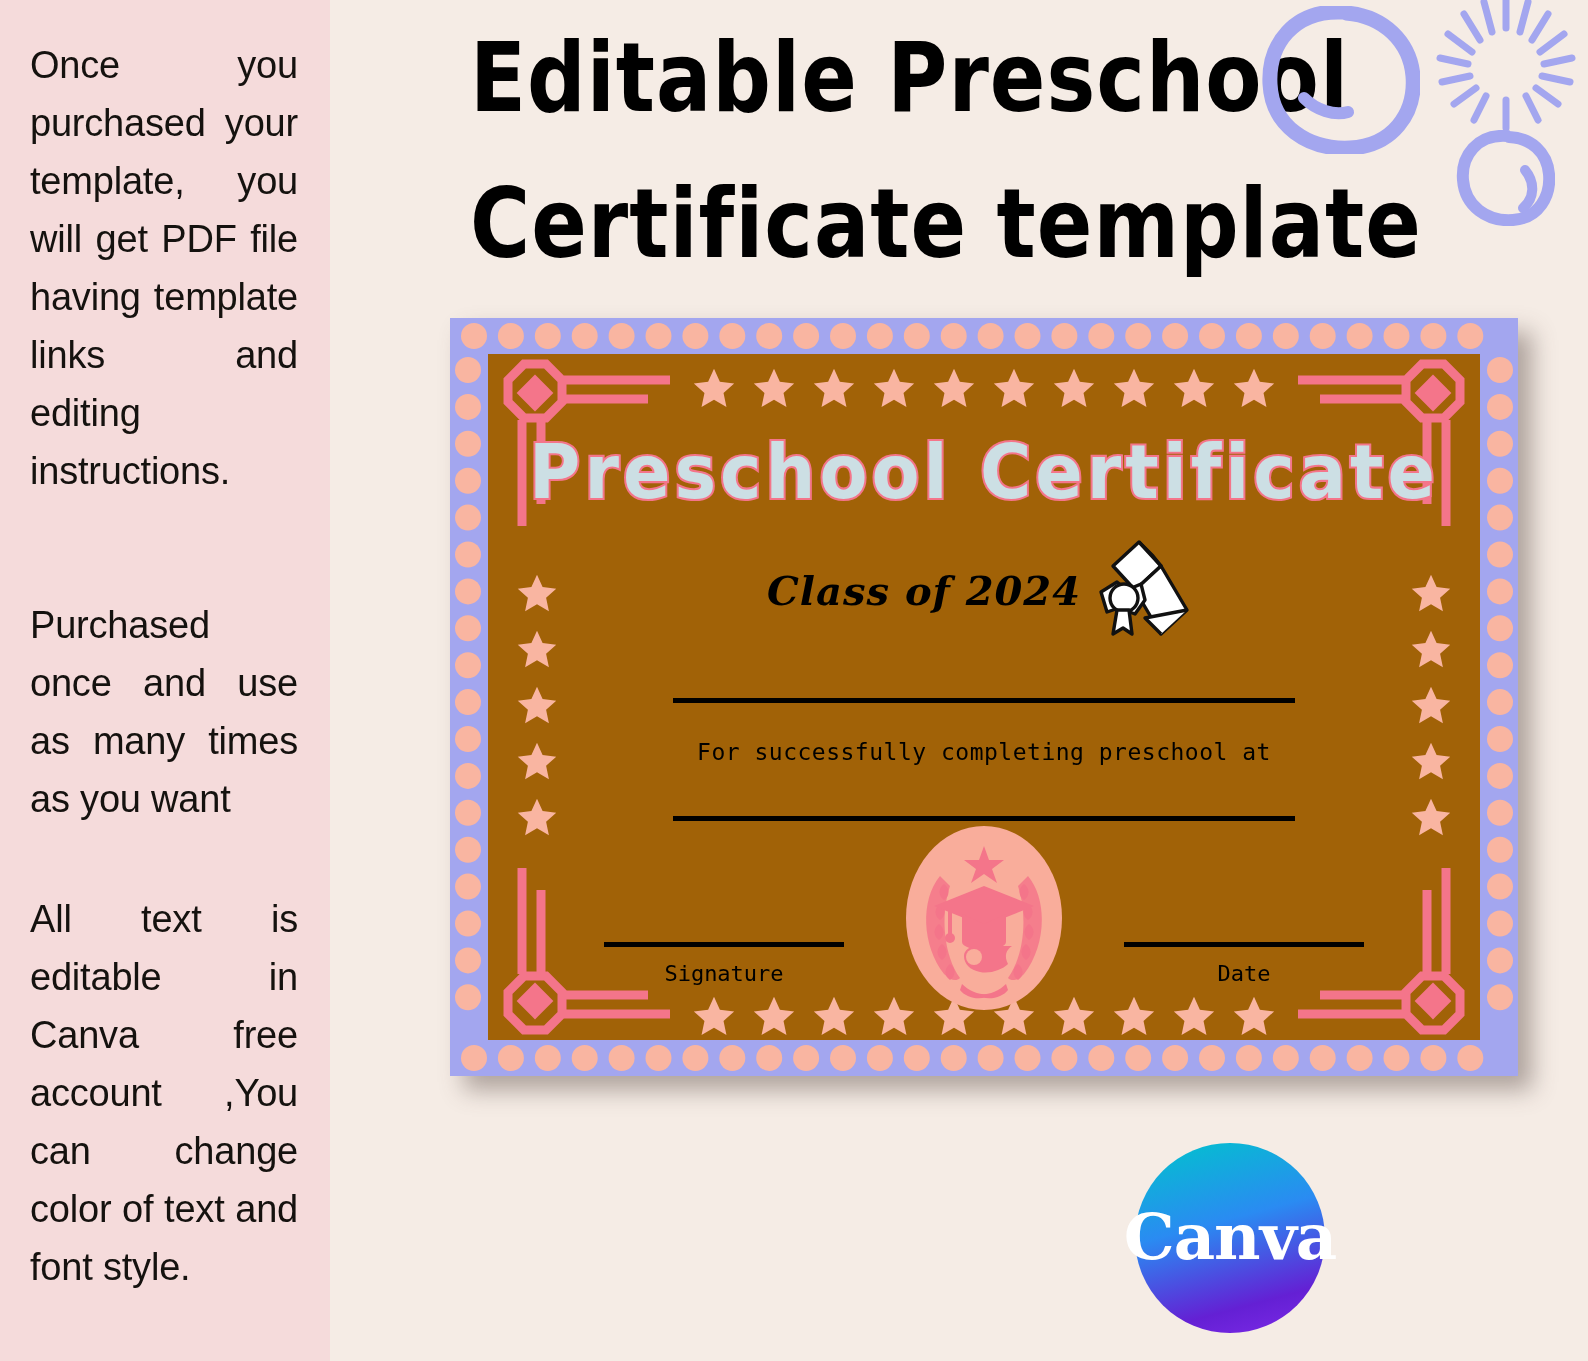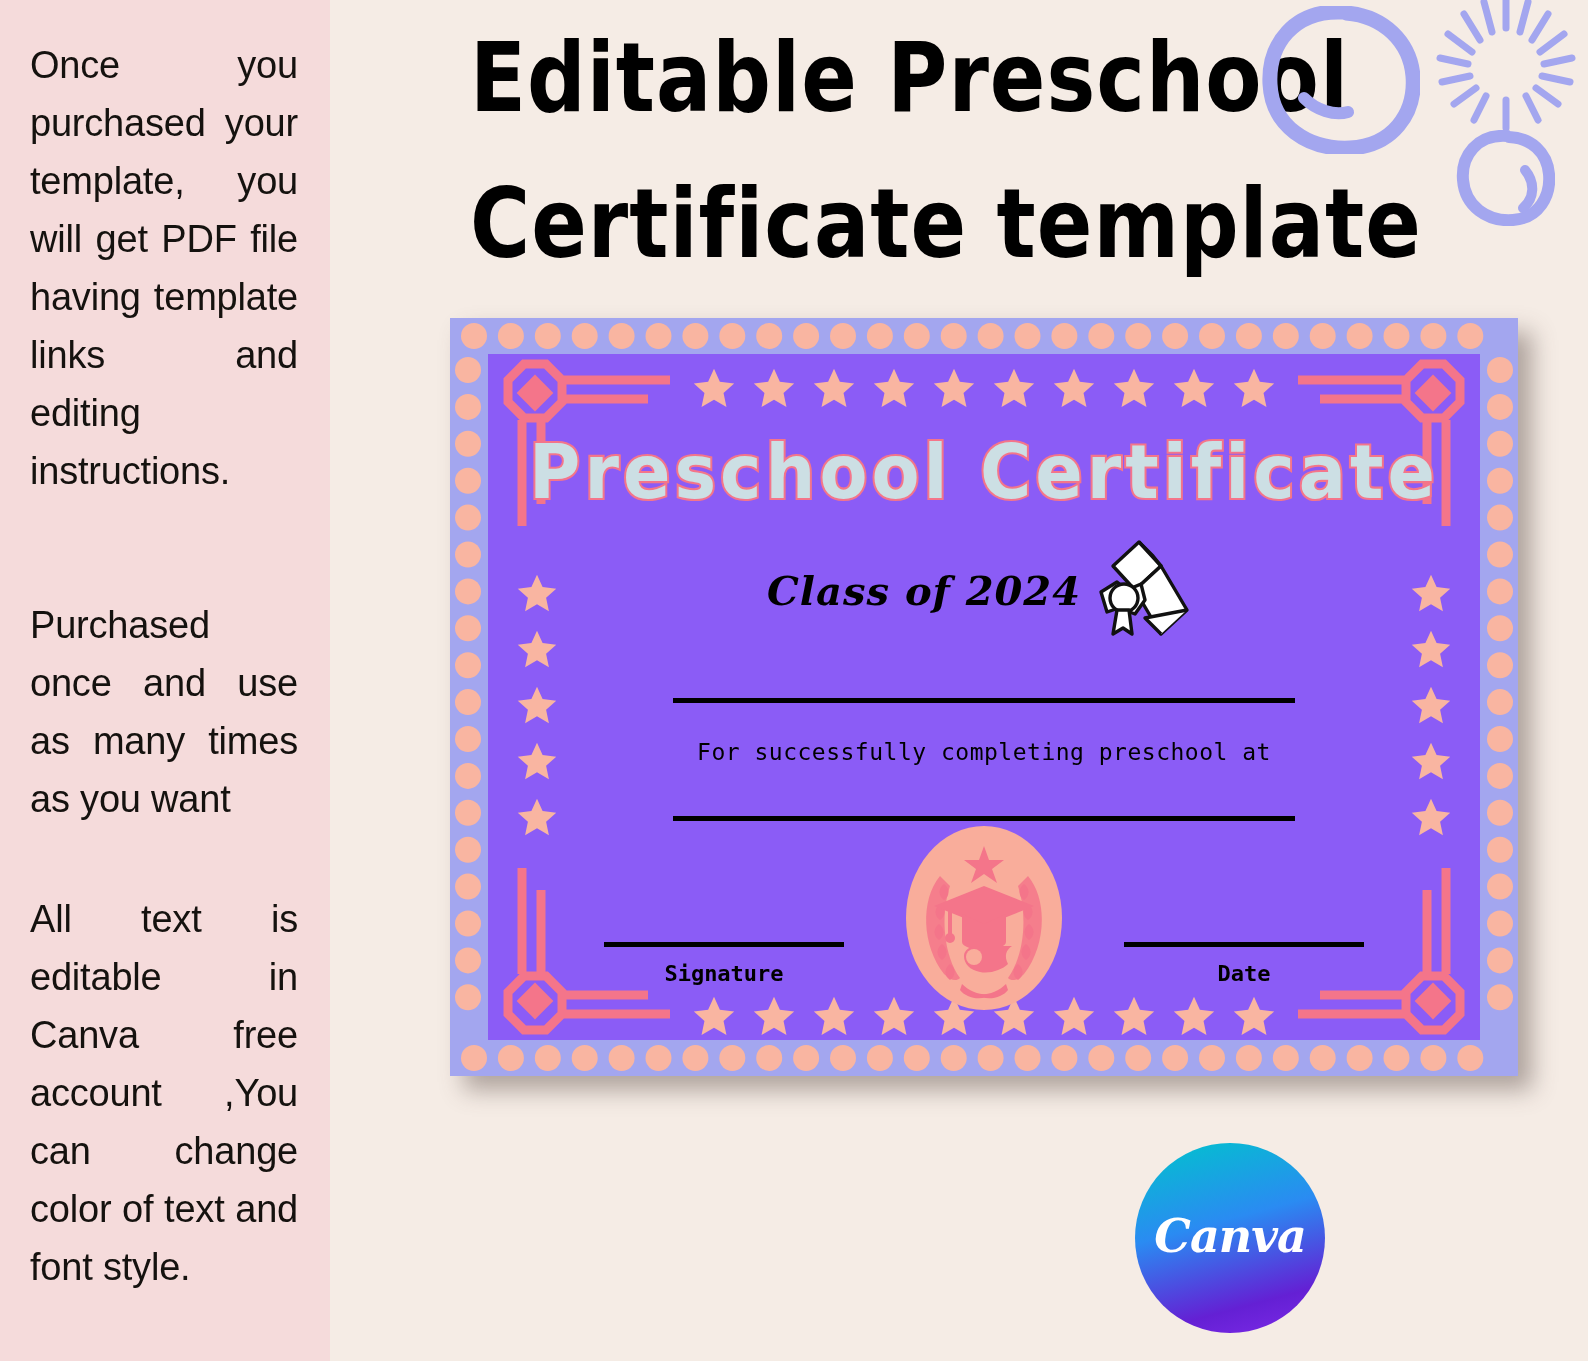--- a/index.html
+++ b/index.html
@@ -81,21 +81,21 @@
     width: 1068px;
     height: 758px;
     background: #a3a6ef;
     box-shadow: 14px 14px 22px rgba(90,75,70,0.45);
   }
   #cert-dots { position: absolute; inset: 0; }
   #cert-inner {
     position: absolute;
     left: 38px; top: 36px;
     right: 38px; bottom: 36px;
-    background: #8b5cf6;
+    background: #a16207;
     overflow: hidden;
   }
 
   
   .corner-orn { position: absolute; width: 190px; height: 180px; }
   #corner-tl { left: 0; top: 0; }
   #corner-tr { right: 0; top: 0; transform: scaleX(-1); }
   #corner-bl { left: 0; bottom: 0; transform: scaleY(-1); }
   #corner-br { right: 0; bottom: 0; transform: scale(-1,-1); }
 
@@ -182,21 +182,20 @@
   .sig-block { position: absolute; bottom: 54px; width: 240px; }
   #sig-left { left: 116px; }
   #sig-right { right: 116px; }
   .sig-rule { width: 100%; height: 5px; background: #000; }
   .sig-label {
     margin-top: 14px;
     text-align: center;
     font-family: "DejaVu Sans Mono", monospace;
     font-size: 22px;
     color: #000;
-    font-weight: bold;
   }
 
   
   #cert-seal {
     position: absolute;
     left: 50%;
     transform: translateX(-50%);
     bottom: 28px;
     width: 160px; height: 188px;
   }
@@ -207,23 +206,22 @@
     left: 1135px; top: 1143px;
     width: 190px; height: 190px;
     border-radius: 50%;
     background: linear-gradient(165deg, #00c4cc 0%, #2a8bf2 42%, #6420d4 80%, #7d2ae8 100%);
     display: flex;
     align-items: center;
     justify-content: center;
   }
   #canva-wordmark {
     font-family: "DejaVu Serif", serif;
-    font-style: italic;
     font-weight: 700;
-    font-size: 46px;
+    font-size: 64px;
     color: #fff;
     letter-spacing: -1px;
     transform: translateY(-2px);
   }
 </style>
 </head>
 <body>
 
 <div id="left-panel">
   <p class="info-para" id="info-para-1">Once you purchased your template, you will get PDF file having template links and editing instructions.</p>

